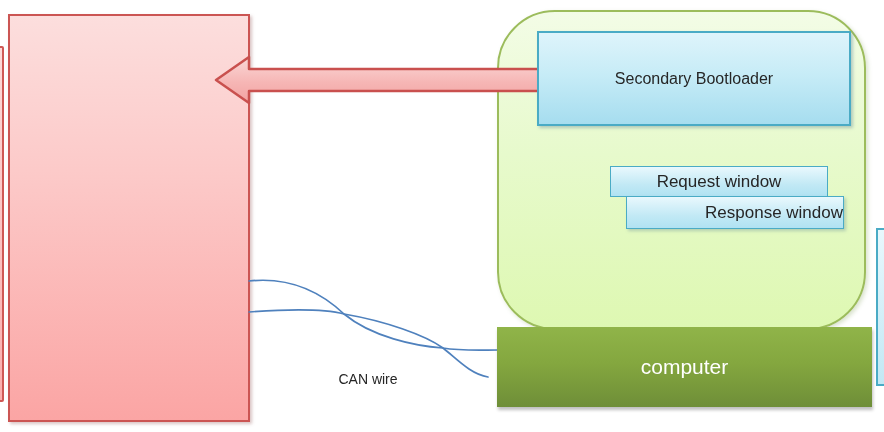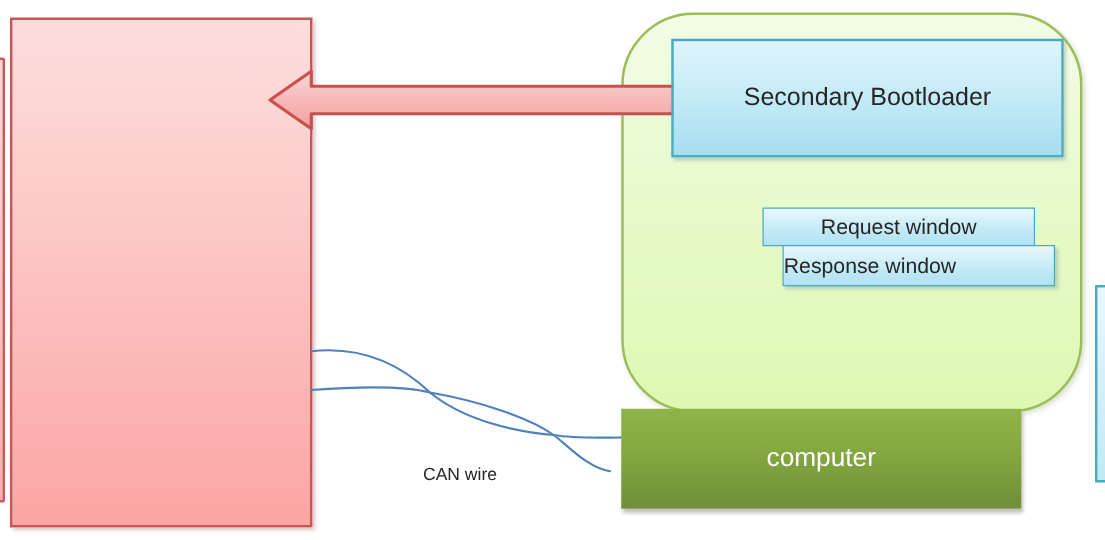--- a/index.html
+++ b/index.html
@@ -47,41 +47,41 @@
     border:2px solid #9cbc5c;border-radius:58px;
     box-shadow:2px 2px 4px rgba(130,160,90,.3);
     z-index:4;
   }
   .sb-box{
     left:537px;top:31px;width:314px;height:95px;
     background:linear-gradient(180deg,#def4fb 0%,#c7ecf7 45%,#a6ddef 100%);
     border:2px solid #4aabc5;
     box-shadow:2px 2px 3px rgba(90,130,150,.4);
     display:flex;align-items:center;justify-content:center;
-    font-size:20px;z-index:6;
+    font-size:16px;z-index:6;
   }
   .req-box{
     left:610px;top:166px;width:218px;height:31px;
     background:linear-gradient(180deg,#e9f8fd 0%,#c2e9f5 60%,#b0e2f2 100%);
     border:1.5px solid #4aabc5;
     display:flex;align-items:center;justify-content:center;
     font-size:17px;z-index:6;
   }
   .resp-box{
     left:626px;top:196px;width:218px;height:33px;
     background:linear-gradient(180deg,#e9f8fd 0%,#c2e9f5 60%,#b0e2f2 100%);
     border:1.5px solid #4aabc5;
     box-shadow:2px 2px 3px rgba(90,130,150,.35);
-    display:flex;align-items:center;justify-content:flex-start;
-    font-size:17px;z-index:6;
+    display:flex;align-items:center;justify-content:flex-end;
+    font-size:17px;z-index:6;padding-left:11px;
   }
 
   
   .computer-bar{
-    left:497px;top:327px;width:320px;height:80px;
+    left:497px;top:327px;width:375px;height:80px;
     background:linear-gradient(180deg,#90b449 0%,#84a73f 45%,#6e8e38 100%);
     box-shadow:1px 3px 3px rgba(0,0,0,.25);
     display:flex;align-items:center;justify-content:center;
     font-size:21px;color:#ffffff;z-index:6;
   }
 
   
   .overlay{left:0;top:0;width:884px;height:432px;z-index:5;pointer-events:none;}
 
   .can-wire-label{

